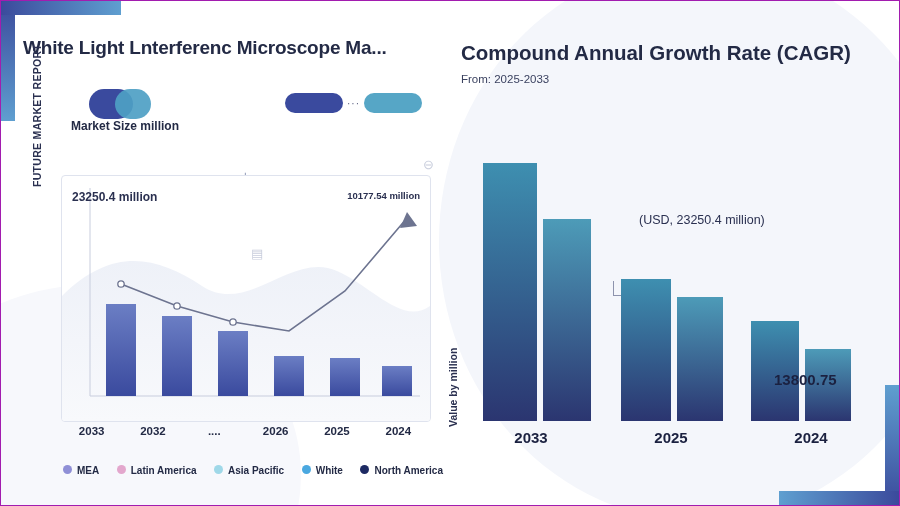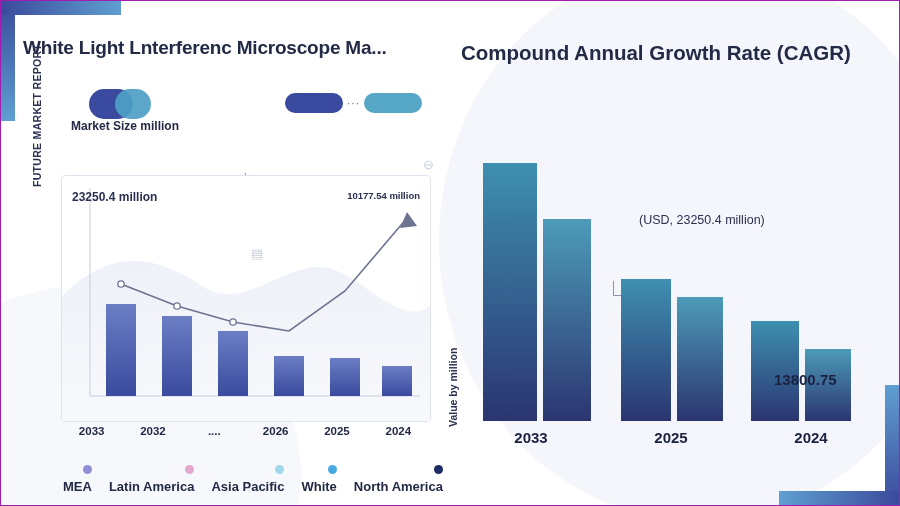--- a/index.html
+++ b/index.html
@@ -213,27 +213,26 @@
     position: absolute;
     left: 40px;
     top: 428px;
     width: 380px;
     display: flex;
     justify-content: space-between;
     align-items: center;
   }
   .legend-item {
     display: flex;
-    align-items: flex-end;
+    align-items: flex-start;
     gap: 5px;
-    font-size: 13px;
+    font-size: 10px;
     font-weight: bold;
     color: #232a45;
     white-space: nowrap;
-    flex-direction: column;
   }
   .legend-dot {
     width: 9px; height: 9px; border-radius: 50%;
     display: inline-block;
   }
   .ghost-icon {
     position: absolute;
     color: #c9cedd;
     font-size: 13px;
   }
@@ -418,20 +417,21 @@
       </div>
       <div class="legend-item">
         <span class="legend-dot" style="background:#1d2a63"></span>
         <span>North America</span>
       </div>
     </div>
   </div>
 
   <div class="right-panel">
     <div class="right-title">Compound Annual Growth Rate (CAGR)</div>
+    <div class="right-sub">From: 2025-2033</div>
 
     <div class="cagr-unit">(USD, 23250.4 million)</div>
 
     <div class="hook"></div>
 
     <div class="right-chart">
       <svg width="420" height="320" viewBox="0 0 420 320">
         <defs>
           <linearGradient id="gradR1" x1="0" y1="0" x2="0" y2="1">
             <stop offset="0%" stop-color="#3e8fb0"></stop>

